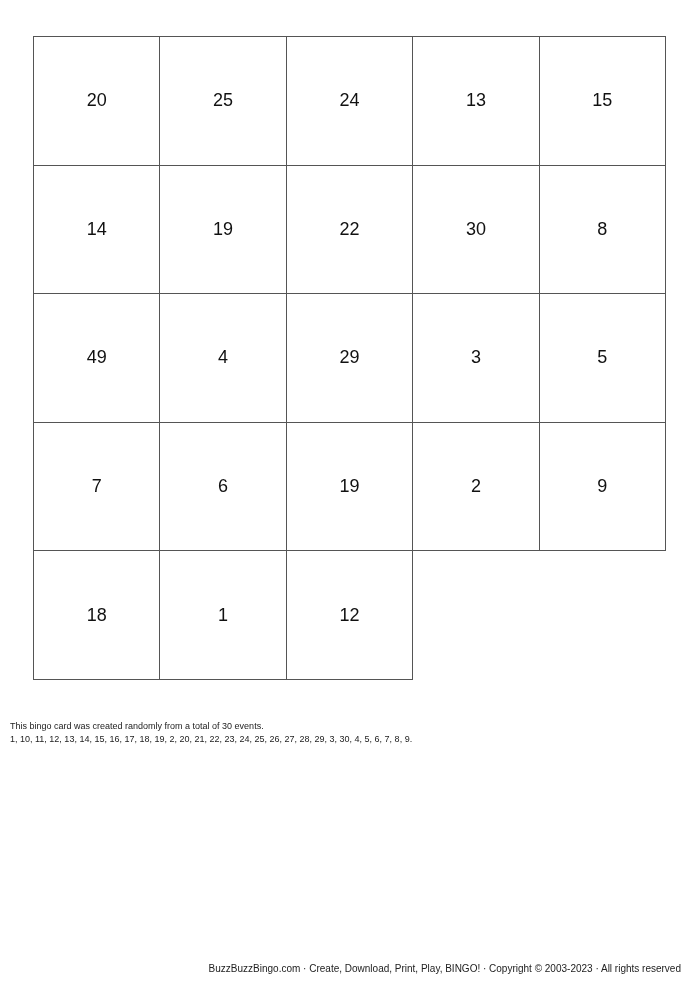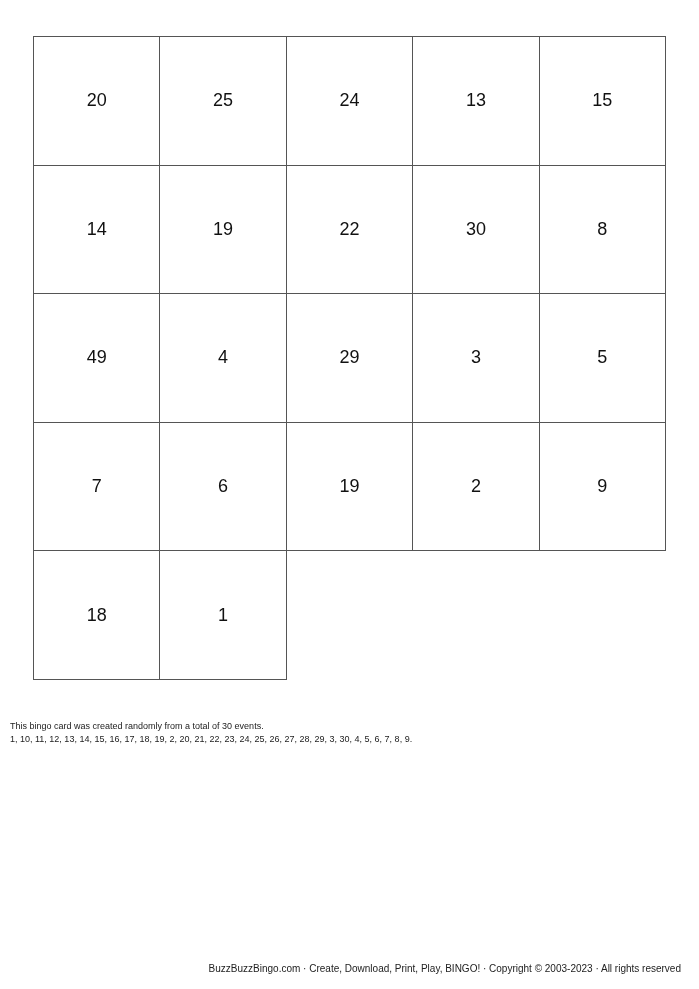--- a/index.html
+++ b/index.html
@@ -56,18 +56,19 @@
   <div class="cell">5</div>
 
   <div class="cell">7</div>
   <div class="cell">6</div>
   <div class="cell">19</div>
   <div class="cell">2</div>
 
   <div class="cell">9</div>
   <div class="cell">18</div>
   <div class="cell">1</div>
+  <div class="cell">12</div>
 </div>
 
 <div class="note note1">This bingo card was created randomly from a total of 30 events.</div>
 <div class="note note2">1, 10, 11, 12, 13, 14, 15, 16, 17, 18, 19, 2, 20, 21, 22, 23, 24, 25, 26, 27, 28, 29, 3, 30, 4, 5, 6, 7, 8, 9.</div>
 
 <div class="footer">BuzzBuzzBingo.com · Create, Download, Print, Play, BINGO! · Copyright © 2003-2023 · All rights reserved</div>
 
 </body></html>

